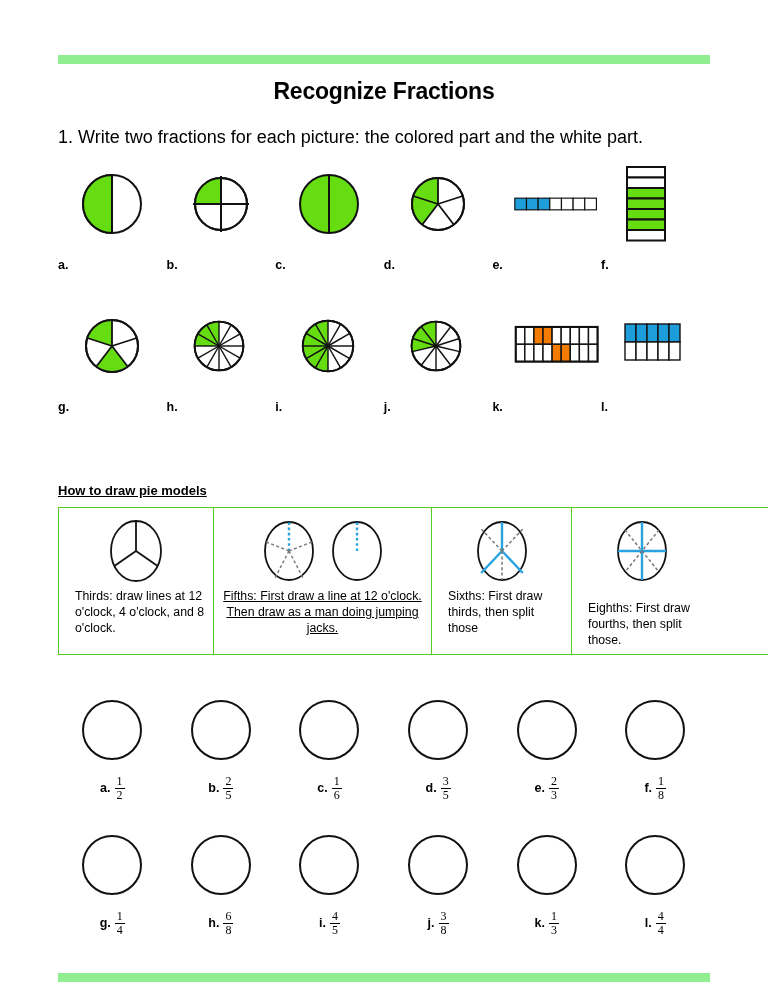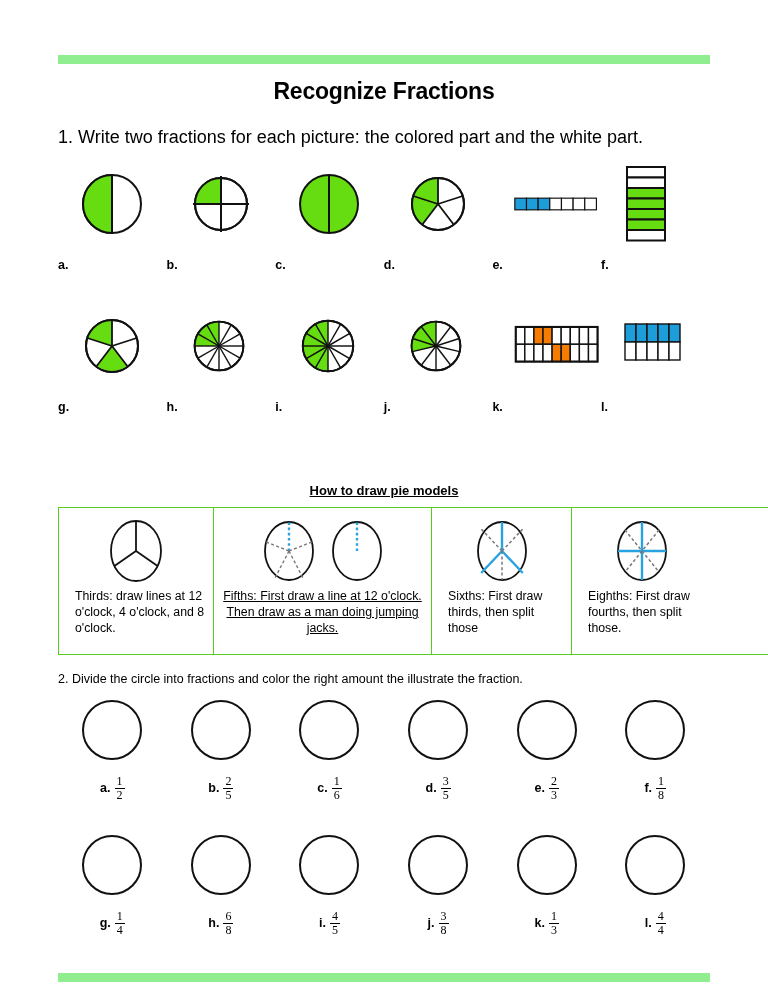--- a/index.html
+++ b/index.html
@@ -76,21 +76,21 @@
     font-size: 12.5px;
     font-weight: bold;
     margin-top: 14px;
     padding-left: 0px;
   }
   .row1 { margin-top: 16px; }
   .row2 { margin-top: 34px; }
 
   
   .howto-title {
-    text-align: center;
+    text-align: left;
     font-size: 13px;
     font-weight: bold;
     text-decoration: underline;
     margin: 0;
     position: absolute;
     left: 58px;
     top: 428px;
     width: 652px;
   }
   .howto-box {
@@ -104,21 +104,21 @@
     display: flex;
   }
   .howto-cell {
     border-right: 1.6px solid #55cc22;
     box-sizing: border-box;
     display: flex;
     flex-direction: column;
     align-items: center;
     padding: 6px 8px 4px 8px;
   }
-  .howto-cell:last-child { border-right: none; }
+  .howto-cell:last-child { border-right: none; gap: 12px; }
   .howto-cell-art {
     height: 74px;
     display: flex;
     align-items: center;
     justify-content: center;
     gap: 10px;
   }
   .howto-cell-text {
     font-size: 12.3px;
     line-height: 1.32;
@@ -475,21 +475,20 @@
           <g stroke="#777" stroke-width="1.5" stroke-dasharray="3 2.4">
             <line x1="12" y1="13" x2="46" y2="55"></line>
             <line x1="46" y1="13" x2="12" y2="55"></line>
           </g>
         </svg>
       </div>
       <div class="howto-cell-text t-left">Eighths: First draw fourths, then split those.</div>
     </div>
   </div>
 
-  <p class="instruction2">2. Divide the circle into fractions and color the right amount the illustrate the fraction.</p>
 
   <div class="blank-row blank-row-1">
     <div class="blank-cell">
       <div class="blank-circle"></div>
       <div class="blank-caption">
         <span class="lbl">a.</span>
         <span class="frac">
           <span class="num">1</span>
           <span class="den">2</span>
         </span>

